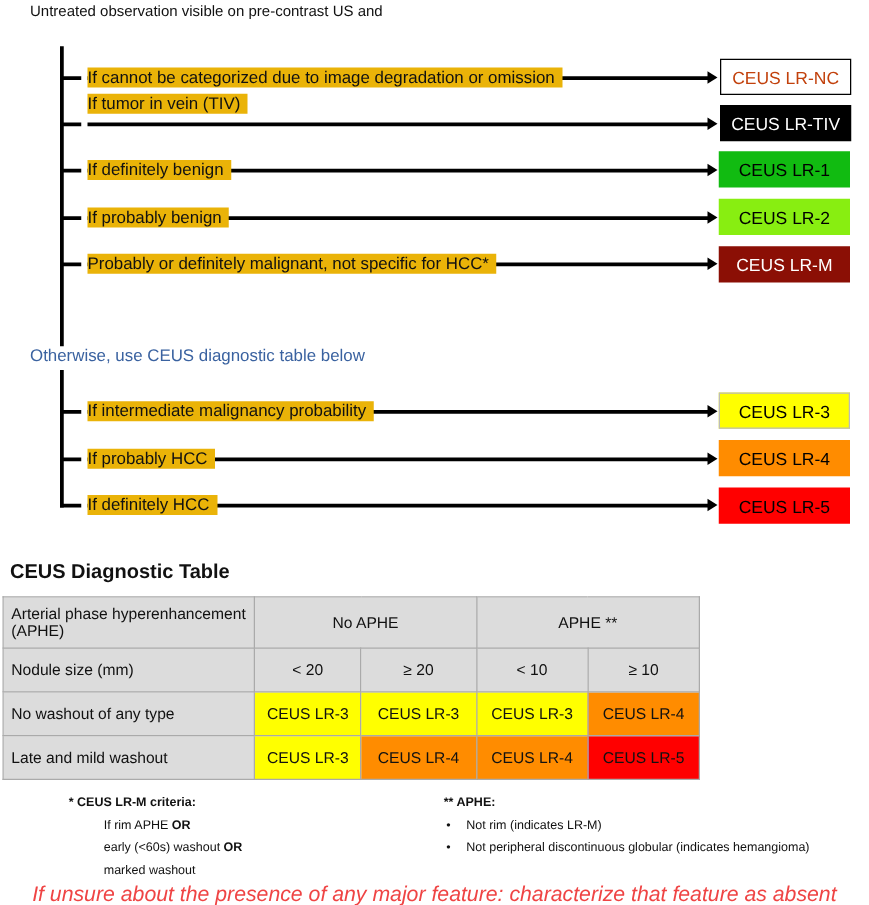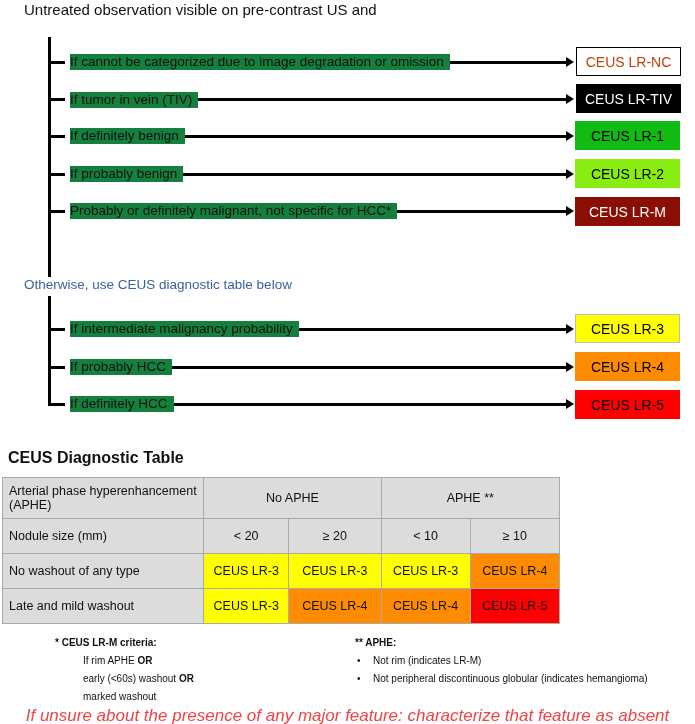--- a/index.html
+++ b/index.html
@@ -1,22 +1,22 @@
 <!DOCTYPE html>
 <html><head>
 <meta charset="utf-8">
 <style>
   html, body { margin:0; padding:0; background:#ffffff; }
   body { width:695px; height:724px; position:relative; overflow:hidden;
          font-family:"Liberation Sans", sans-serif; color:#111; }
   .abs { position:absolute; }
-  .title { left:24px; top:0px; font-size:15px; line-height:19px; }
+  .title { left:24px; top:0px; font-size:12px; line-height:19px; }
   .vline { position:absolute; background:#000; width:3px; }
   .hstub { position:absolute; background:#000; height:3px; width:17px; }
-  .branch-label { position:absolute; font-size:13.5px; line-height:16px; white-space:nowrap; background:#15803d; padding-right:6px; }
+  .branch-label { position:absolute; font-size:13.5px; line-height:16px; white-space:nowrap; background:#eab308; padding-right:6px; }
   .arrow { position:absolute; height:3px; background:#000; }
   .arrow::after { content:""; position:absolute; right:-7px; top:-4px; border-left:8px solid #000; border-top:5.5px solid transparent; border-bottom:5.5px solid transparent; }
   .box { position:absolute; width:105px; height:29px; display:flex; align-items:center; justify-content:center;
          font-size:14px; box-sizing:border-box; }
   .otherwise { position:absolute; left:24px; top:277px; font-size:13.5px; color:#3a62a0; }
   .table-title { position:absolute; left:8px; top:449px; font-size:16px; font-weight:bold; }
   table.diag { position:absolute; left:2px; top:477px; width:558px; border-collapse:collapse; font-size:12.5px; }
   table.diag td { border:1.5px solid #aaa; background:#dcdcdc; height:34px; padding:0 6px; }
   table.diag td.hdr { text-align:center; }
   table.diag td.cell { text-align:center; }
@@ -38,21 +38,21 @@
 <div>
   <div class="hstub" style="left:48px; top:61px;"></div>
   <div class="arrow" style="left:70px; top:61px; width:497px;"></div>
   <div class="branch-label" style="left:70px; top:54px;">If cannot be categorized due to image degradation or omission</div>
   <div class="box" style="left:576px; top:47px; background:#fff; color:#c2410c; border:1.5px solid #000;">CEUS LR-NC</div>
 </div>
 
 <div>
   <div class="hstub" style="left:48px; top:98px;"></div>
   <div class="arrow" style="left:70px; top:98px; width:497px;"></div>
-  <div class="branch-label" style="left:70px; top:92px;">If tumor in vein (TIV)</div>
+  <div class="branch-label" style="left:70px; top:75px;">If tumor in vein (TIV)</div>
   <div class="box" style="left:576px; top:84px; background:#000; color:#fff;">CEUS LR-TIV</div>
 </div>
 
 <div>
   <div class="hstub" style="left:48px; top:135px;"></div>
   <div class="arrow" style="left:70px; top:135px; width:497px;"></div>
   <div class="branch-label" style="left:70px; top:128px;">If definitely benign</div>
   <div class="box" style="left:575px; top:121px; background:#11bb11; color:#000;">CEUS LR-1</div>
 </div>
 

